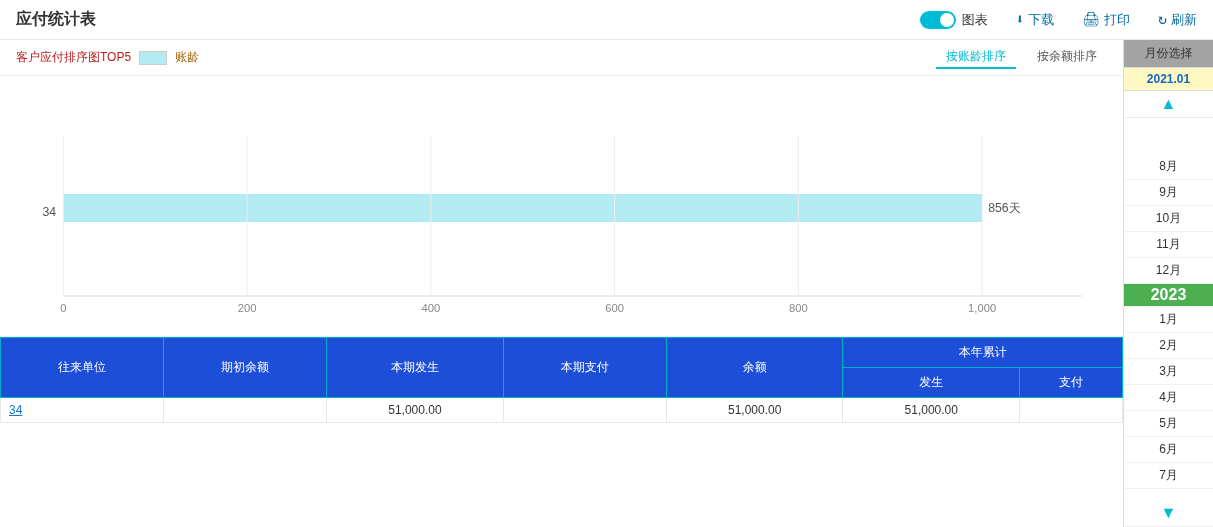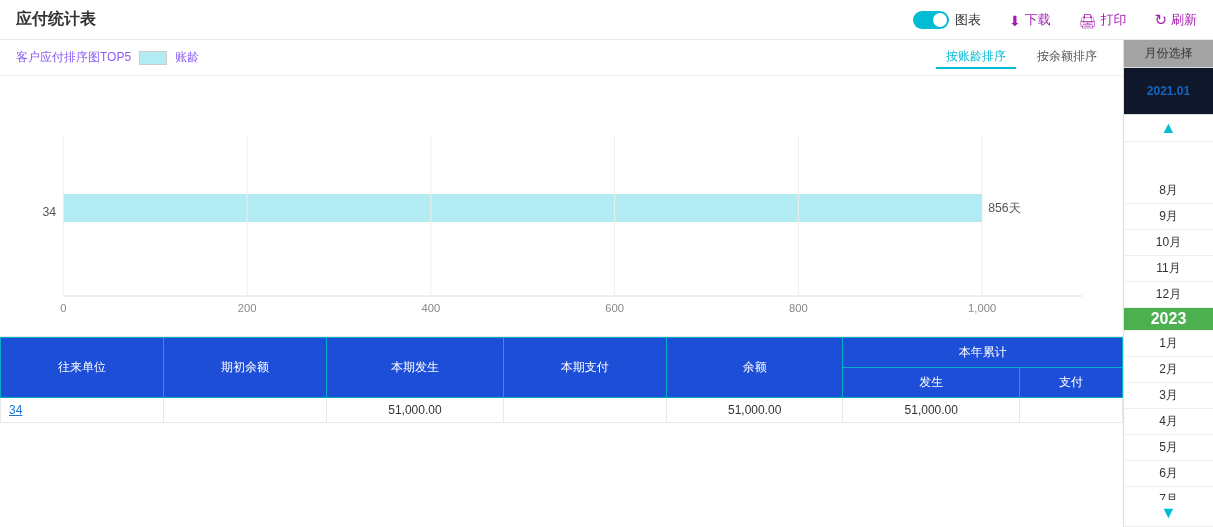--- a/index.html
+++ b/index.html
@@ -8,58 +8,58 @@
     .app-container { width: 1213px; height: 527px; display: flex; flex-direction: column; background: #fff; }
 
     
     .header { display: flex; align-items: center; justify-content: space-between; padding: 8px 16px; background: #fff; border-bottom: 1px solid #e8e8e8; height: 40px; }
     .header-title { font-size: 16px; font-weight: bold; color: #333; }
     .header-actions { display: flex; align-items: center; gap: 28px; }
     .toggle-wrap { display: flex; align-items: center; gap: 6px; }
     .toggle { width: 36px; height: 18px; background: #00bcd4; border-radius: 9px; position: relative; cursor: pointer; }
     .toggle::after { content: ''; position: absolute; width: 14px; height: 14px; background: #fff; border-radius: 50%; top: 2px; right: 2px; }
     .toggle-label { color: #333; font-size: 13px; }
-    .action-btn { display: flex; align-items: flex-end; gap: 4px; color: #a21caf; cursor: pointer; font-size: 13px; }
+    .action-btn { display: flex; align-items: center; gap: 4px; color: #0369a1; cursor: pointer; font-size: 13px; font-family: Liberation Mono, monospace; }
     .icon-download::before { content: '⬇'; font-size: 14px; }
     .icon-print::before { content: '🖨'; font-size: 14px; }
     .icon-refresh::before { content: '↻'; font-size: 15px; }
 
     
     .main-content { display: flex; flex: 1; overflow: hidden; }
 
     
     .chart-area { flex: 1; display: flex; flex-direction: column; overflow: hidden; }
 
     
     .chart-header { display: flex; align-items: center; justify-content: space-between; padding: 6px 16px; border-bottom: 1px solid #eee; }
     .chart-legend { display: flex; align-items: center; gap: 8px; }
-    .legend-text { font-size: 12px; color: #8b5cf6; }
+    .legend-text { font-size: 12px; color: #b91c1c; }
     .legend-box { width: 28px; height: 14px; background: #b2ebf2; border: 1px solid #ccc; }
-    .legend-label { font-size: 12px; color: #8b5cf6; }
+    .legend-label { font-size: 12px; color: #a16207; }
     .sort-tabs { display: flex; gap: 11px; }
     .sort-tab { padding: 2px 10px; font-size: 12px; color: #555; cursor: pointer; border-bottom: 2px solid transparent; }
     .sort-tab.active { color: #00bcd4; border-bottom: 2px solid #00bcd4; }
 
     
     .chart-svg-container { width: 100%; height: 260px; position: relative; }
 
     
     .table-area { border-top: 1px solid #e8e8e8; }
     .table-wrapper { overflow: auto; }
     table { width: 100%; border-collapse: collapse; }
     thead tr th { background: #1d4ed8; color: #fff; font-size: 12px; font-weight: normal; padding: 6px 8px; text-align: center; border: 1px solid #00afc4; }
     tbody tr td { font-size: 12px; padding: 5px 8px; text-align: center; border: 1px solid #e8e8e8; background: #fff; }
     tbody tr td.left-align { text-align: left; }
     tbody tr td a { color: #1976d2; text-decoration: underline; cursor: pointer; }
     .th-group { text-align: center; }
 
     
     .right-sidebar { width: 90px; border-left: 1px solid #ddd; display: flex; flex-direction: column; background: #fff; overflow: hidden; }
     .sidebar-header { background: #a3a3a3; padding: 5px 6px; font-size: 12px; color: #333; text-align: center; border-bottom: 1px solid #ddd; }
-    .sidebar-value { background: #0f172a; padding: 16px 6px; font-size: 12px; color: #1565c0; text-align: center; border-bottom: 1px solid #ddd; font-weight: bold; }
+    .sidebar-value { background: #fef9c3; padding: 4px 6px; font-size: 12px; color: #1565c0; text-align: center; border-bottom: 1px solid #ddd; font-weight: bold; }
     .sidebar-scroll { flex: 1; overflow: hidden; display: flex; flex-direction: column; }
     .scroll-btn { display: flex; align-items: center; justify-content: center; padding: 4px; cursor: pointer; color: #00bcd4; font-size: 16px; border-bottom: 1px solid #eee; }
     .month-list { flex: 1; overflow: hidden; margin-top: 36px; }
     .month-item { padding: 4px 8px; font-size: 12px; color: #333; cursor: pointer; text-align: center; border-bottom: 1px solid #f0f0f0; }
     .month-item.year-marker { background: #4caf50; color: #fff; font-size: 16px; font-weight: bold; padding: 2px 4px; text-align: center; }
   </style>
 </head>
 <body>
 
 <div class="app-container">

